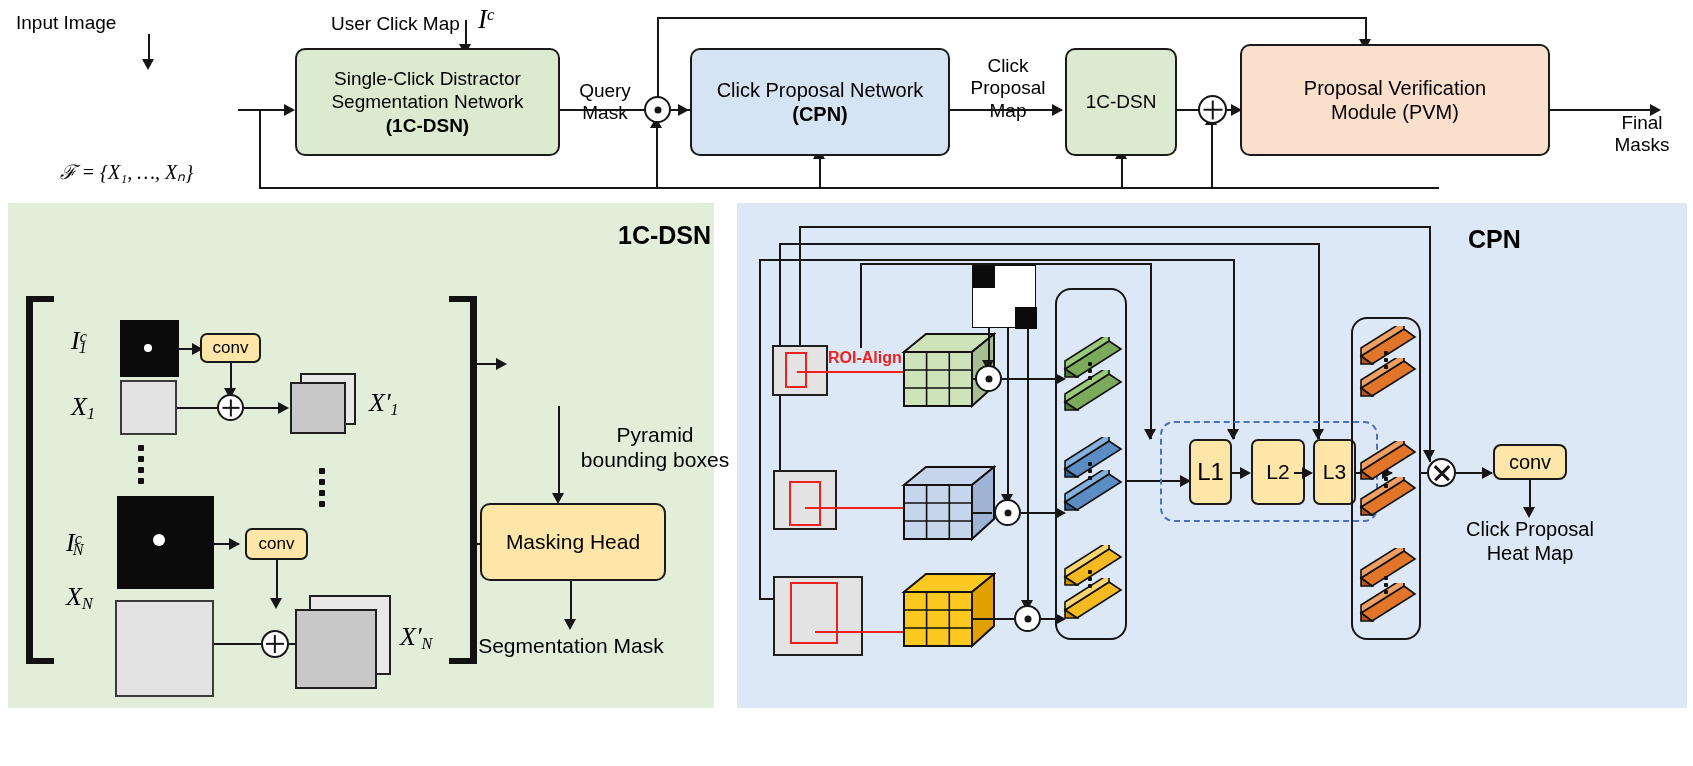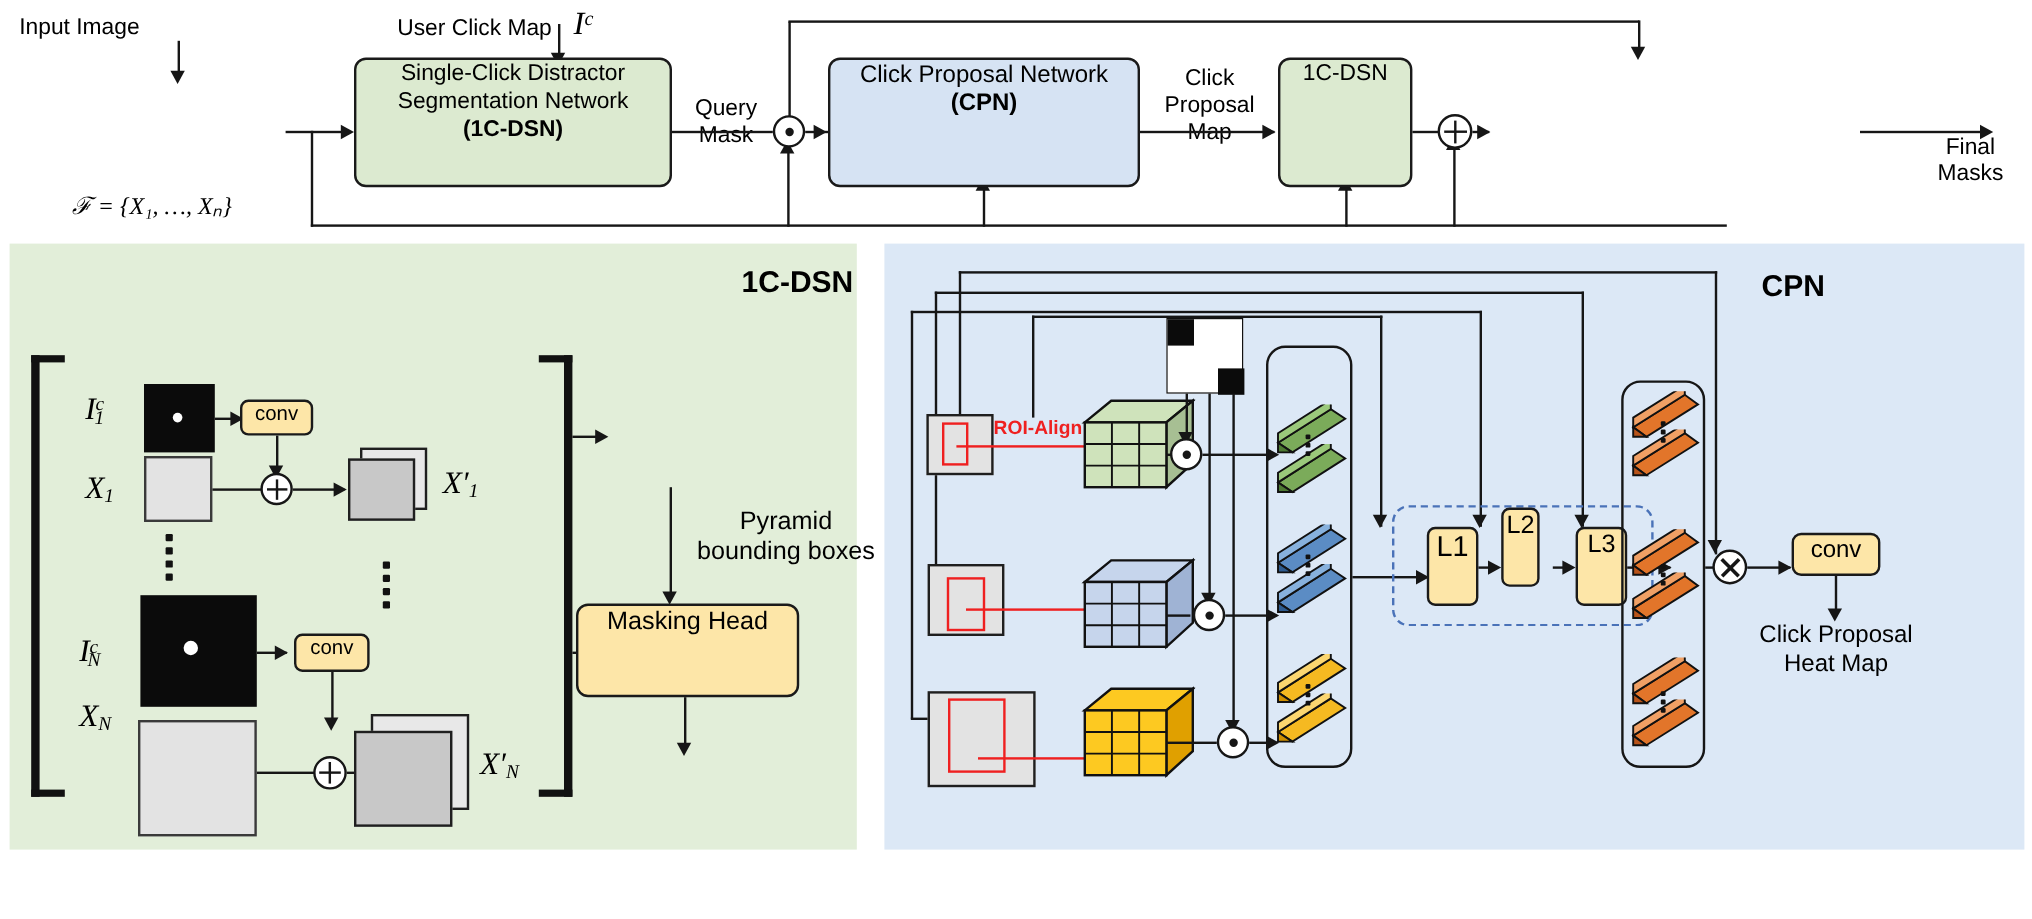--- a/index.html
+++ b/index.html
@@ -22,21 +22,21 @@
     white-space: nowrap;
     line-height: 1.18;
   }
   .ctr { text-align: center; }
 
   
   .box {
     position: absolute;
     border: 2px solid #1a1a1a;
     border-radius: 10px;
-    display: flex; justify-content: center;
+    display: flex; align-items: center; justify-content: center;
     text-align: center;
     line-height: 1.22;
     color: #000;
   }
   .box.yellow { background: #fde6a8; }
   .box.green  { background: #dcead0; }
   .box.blue   { background: #d6e3f3; }
   .box.peach  { background: #fbdfcd; }
 
   
@@ -198,20 +198,26 @@
 
   <div class="hline" style="left:1177px; top:109px; width:22px;"></div>
 
   <div class="op" style="left:1198px; top:95px; width:29px; height:29px;">
     <span class="bar-h" style="width:19px; height:2.5px;"></span>
     <span class="bar-v" style="width:2.5px; height:19px;"></span>
   </div>
   <div class="hline" style="left:1227px; top:109px; width:14px;"></div>
   <div class="arrow-r" style="left:1231px; top:104px;"></div>
 
+  <div class="box peach" style="left:1240px; top:44px; width:310px; height:112px; font-size:20px;">
+    <span>
+      <span>Proposal Verification</span><br>
+      <span>Module (PVM)</span>
+    </span>
+  </div>
 
   <div class="hline" style="left:1550px; top:109px; width:108px;"></div>
   <div class="arrow-r" style="left:1650px; top:104px;"></div>
   <div class="txt ctr" style="left:1592px; top:112px; width:100px; font-size:19px;">
     <span>Final</span><br>
     <span>Masks</span>
   </div>
 
   <div class="panel greenp" style="left:8px; top:203px; width:706px; height:505px;"></div>
   <div class="panel-title" style="left:618px; top:221px; font-size:25px;">1C-DSN</div>
@@ -319,20 +325,21 @@
   <div class="txt ctr" style="left:555px; top:423px; width:200px; font-size:21px;">
     <span>Pyramid</span><br>
     <span>bounding boxes</span>
   </div>
 
   <div class="box yellow" style="left:480px; top:503px; width:186px; height:78px; font-size:21px;">
     <span>Masking Head</span>
   </div>
   <div class="vline" style="left:570px; top:581px; height:42px;"></div>
   <div class="arrow-d" style="left:564px; top:619px;"></div>
+  <div class="txt ctr" style="left:460px; top:634px; width:222px; font-size:21px;">Segmentation Mask</div>
 
   <div class="panel bluep" style="left:737px; top:203px; width:950px; height:505px;"></div>
   <div class="panel-title" style="left:1468px; top:225px; font-size:25px;">CPN</div>
 
   <div class="vline" style="left:799px; top:226px; height:120px;"></div>
   <div class="hline" style="left:799px; top:226px; width:632px;"></div>
   <div class="vline" style="left:1429px; top:226px; height:236px;"></div>
   <div class="arrow-d" style="left:1423px; top:450px;"></div>
 
   <div class="vline" style="left:779px; top:243px; height:232px;"></div>
@@ -501,21 +508,21 @@
 
   <div class="hline" style="left:1127px; top:480px; width:62px;"></div>
   <div class="arrow-r" style="left:1180px; top:475px;"></div>
 
   <div class="dashbox" style="left:1160px; top:421px; width:218px; height:101px;"></div>
   <div class="box yellow" style="left:1189px; top:439px; width:43px; height:66px; font-size:24px; border-radius:7px;">
     <span>L1</span>
   </div>
   <div class="hline" style="left:1232px; top:472px; width:16px;"></div>
   <div class="arrow-r" style="left:1240px; top:467px;"></div>
-  <div class="box yellow" style="left:1251px; top:423px; width:32px; height:66px; font-size:21px; border-radius:7px;">
+  <div class="box yellow" style="left:1251px; top:439px; width:54px; height:66px; font-size:21px; border-radius:7px;">
     <span>L2</span>
   </div>
   <div class="hline" style="left:1294px; top:472px; width:16px;"></div>
   <div class="arrow-r" style="left:1302px; top:467px;"></div>
   <div class="box yellow" style="left:1313px; top:439px; width:43px; height:66px; font-size:21px; border-radius:7px;">
     <span>L3</span>
   </div>
 
   <div class="hline" style="left:1356px; top:472px; width:36px;"></div>
   <div class="arrow-r" style="left:1382px; top:467px;"></div>

